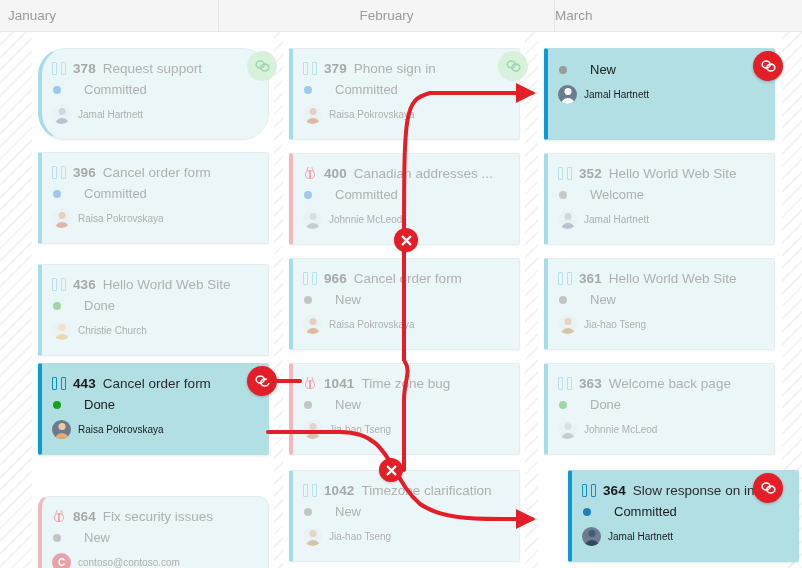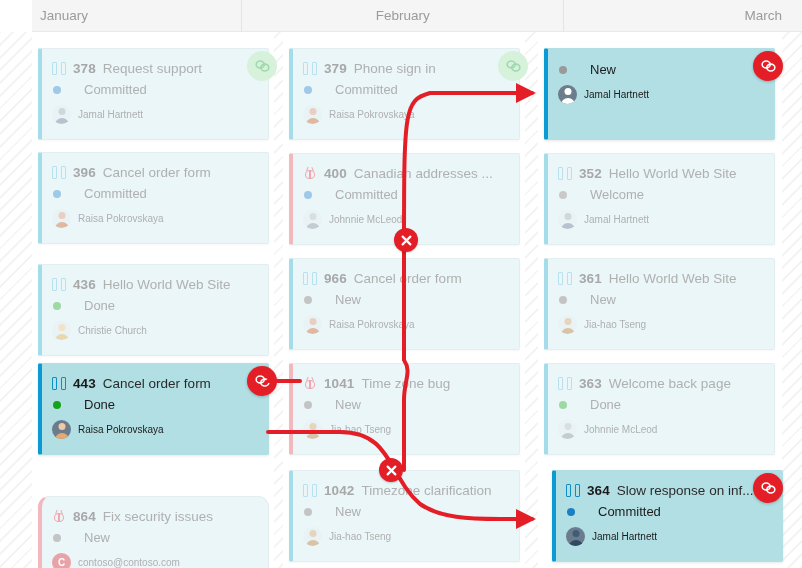--- a/index.html
+++ b/index.html
@@ -25,36 +25,35 @@
       rgba(0,0,0,0) 9px
     );
   }
 
   
   .month-header {
     position: absolute; top: 0; left: 0;
     width: 802px; height: 32px;
     display: flex;
     z-index: 30;
-    padding-left: 32px;
   }
   .month-cell {
     height: 32px;
     background: #f5f5f5;
     border-right: 1px solid #e4e4e4;
     border-bottom: 1px solid #e9e9e9;
     color: #9b9b9b;
     font-size: 13.5px;
     display: flex;
     align-items: center;
     position: relative;
   }
   .month-cell.jan { width: 219px; justify-content: flex-start; padding-left: 8px; }
   .month-cell.feb { width: 336px; justify-content: center; }
-  .month-cell.mar { width: 247px; justify-content: flex-end; padding-right: 20px; border-right: none; }
+  .month-cell.mar { width: 247px; padding-right: 20px; border-right: none; }
 
   
   .col-track {
     position: absolute;
     top: 32px;
     bottom: 0;
     background: #ffffff;
   }
   .col-track.c1 { left: 32px;  width: 242px; }
   .col-track.c2 { left: 283px; width: 242px; }
@@ -186,21 +185,21 @@
     </div>
     <div class="month-cell feb">
       <span>February</span>
     </div>
     <div class="month-cell mar">
       <span>March</span>
     </div>
   </div>
 
   <div class="cards-layer" id="cards-layer">
-      <div class="card" style="left: 38px; top: 48px;">
+      <div class="card" style="left: 38px; top: 48px; border-radius: 27px;">
         <div class="card-row1">
           <span class="wi-icon">
             <span class="bk l"></span>
             <span class="bk r"></span>
           </span>
           <span class="wi-id">378</span>
           <span class="wi-title">Request support</span>
         </div>
         <div class="card-row2">
           <span class="state-dot" style="background:#9ec9e8"></span>
@@ -501,21 +500,21 @@
           <span class="state-text">New</span>
         </div>
         <div class="card-row3">
           <span class="avatar" style="background:#e9f2f4">
             <span class="head" style="background:#e6d4bd"></span>
             <span class="shoulders" style="background:#d9c3a6"></span>
           </span>
           <span class="person-name">Jia-hao Tseng</span>
         </div>
       </div>
-      <div class="card selected" style="left: 552px; top: 470px; text-align: right;">
+      <div class="card selected" style="left: 568px; top: 470px; text-align: right;">
         <div class="card-row1">
           <span class="wi-icon">
             <span class="bk l"></span>
             <span class="bk r"></span>
           </span>
           <span class="wi-id">364</span>
           <span class="wi-title">Slow response on inf...</span>
         </div>
         <div class="card-row2">
           <span class="state-dot" style="background:#1b7fc4"></span>

